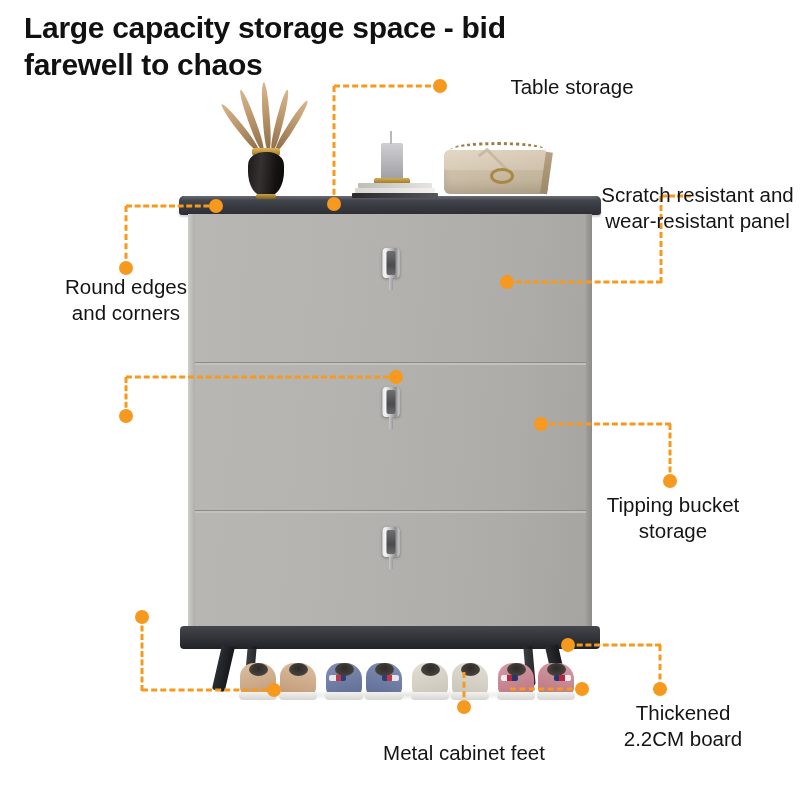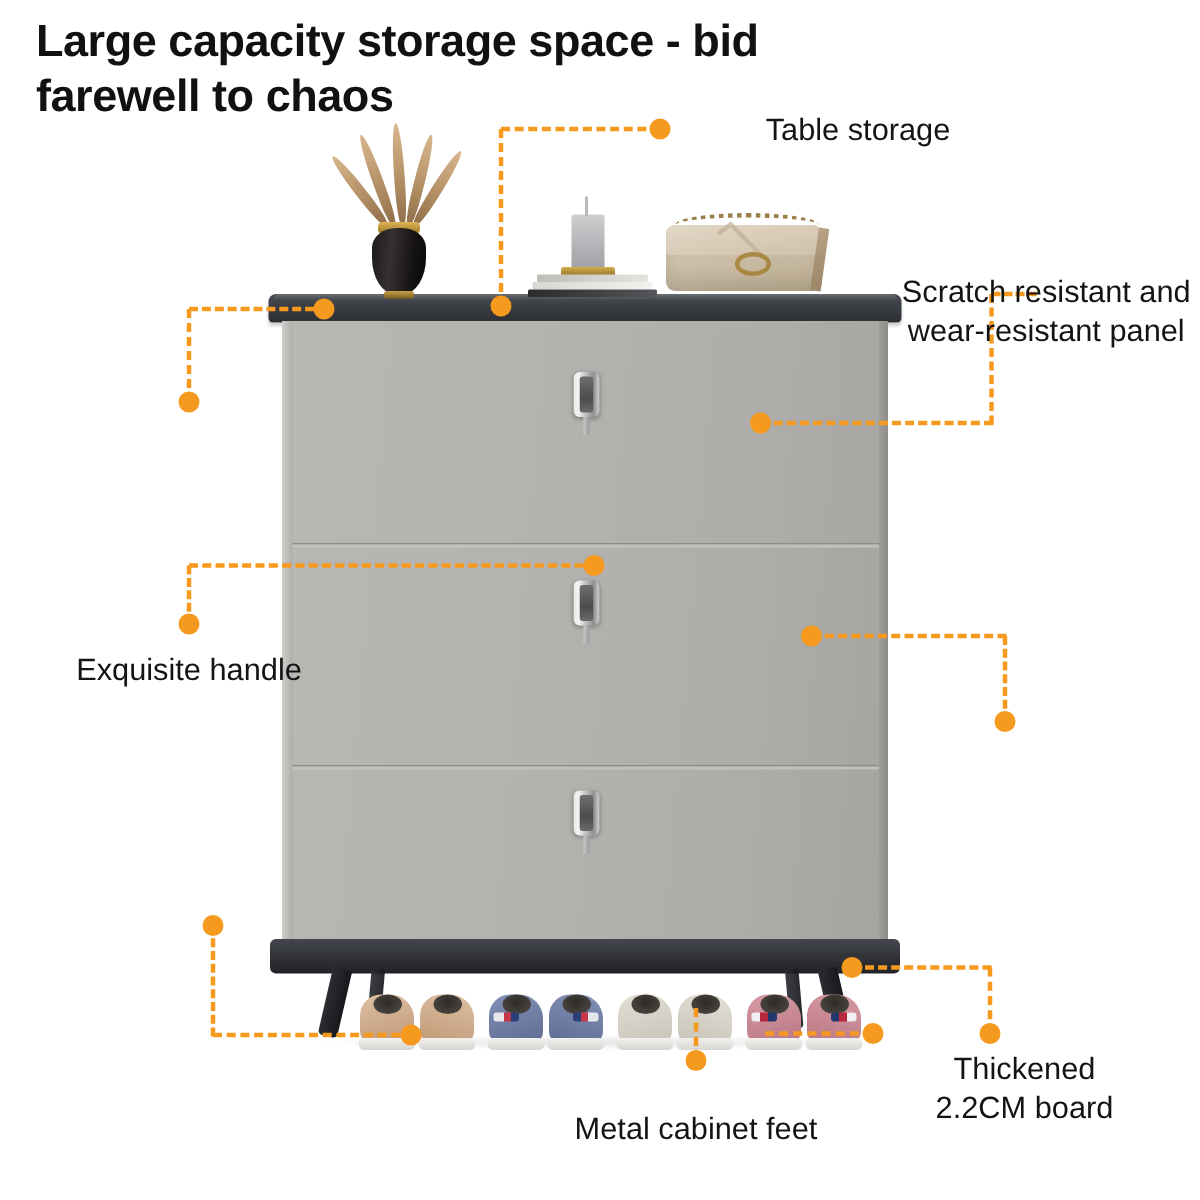--- a/index.html
+++ b/index.html
@@ -322,31 +322,34 @@
   <div class="hline" style="left:507px; top:282px; width:155px;"></div>
   <div class="vline" style="left:661px; top:196px; height:87px;"></div>
   <div class="hline" style="left:661px; top:196px; width:30px;"></div>
   <div class="label l" style="left:585px; top:182px; width:225px;">Scratch resistant and
 wear-resistant panel</div>
 
   <div class="dot" style="left:216px; top:206px;"></div>
   <div class="hline" style="left:126px; top:206px; width:92px;"></div>
   <div class="vline" style="left:126px; top:206px; height:62px;"></div>
   <div class="dot" style="left:126px; top:268px;"></div>
+  <div class="label c" style="left:22px; top:274px; width:208px;">Round edges
+and corners</div>
 
   <div class="dot" style="left:396px; top:377px;"></div>
   <div class="hline" style="left:126px; top:377px; width:272px;"></div>
   <div class="vline" style="left:126px; top:377px; height:39px;"></div>
   <div class="dot" style="left:126px; top:416px;"></div>
-  <div class="label c" style="left:12px; top:434px; width:228px;">Exquisite handle</div>
 
   <div class="dot" style="left:541px; top:424px;"></div>
   <div class="hline" style="left:541px; top:424px; width:130px;"></div>
   <div class="vline" style="left:670px; top:424px; height:57px;"></div>
   <div class="dot" style="left:670px; top:481px;"></div>
+  <div class="label c" style="left:578px; top:492px; width:190px;">Tipping bucket
+storage</div>
 
   <div class="dot" style="left:142px; top:617px;"></div>
   <div class="vline" style="left:142px; top:617px; height:74px;"></div>
   <div class="hline" style="left:142px; top:690px; width:134px;"></div>
   <div class="dot" style="left:274px; top:690px;"></div>
 
   <div class="vline" style="left:464px; top:672px; height:35px;"></div>
   <div class="dot" style="left:464px; top:707px;"></div>
   <div class="label c" style="left:350px; top:740px; width:228px;">Metal cabinet feet</div>
 

